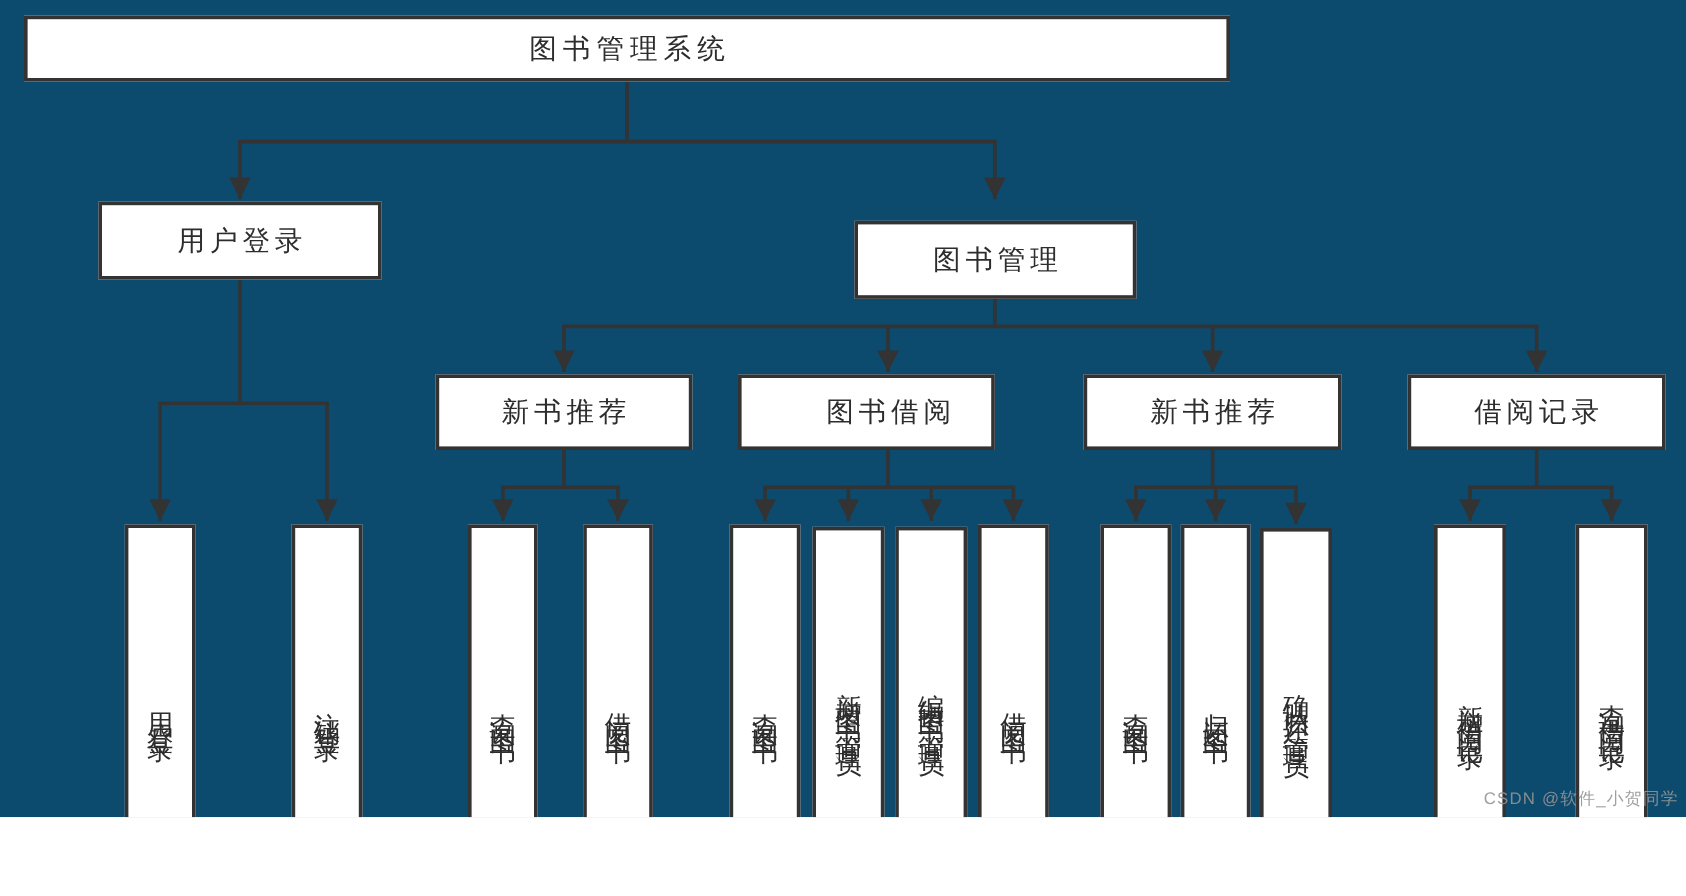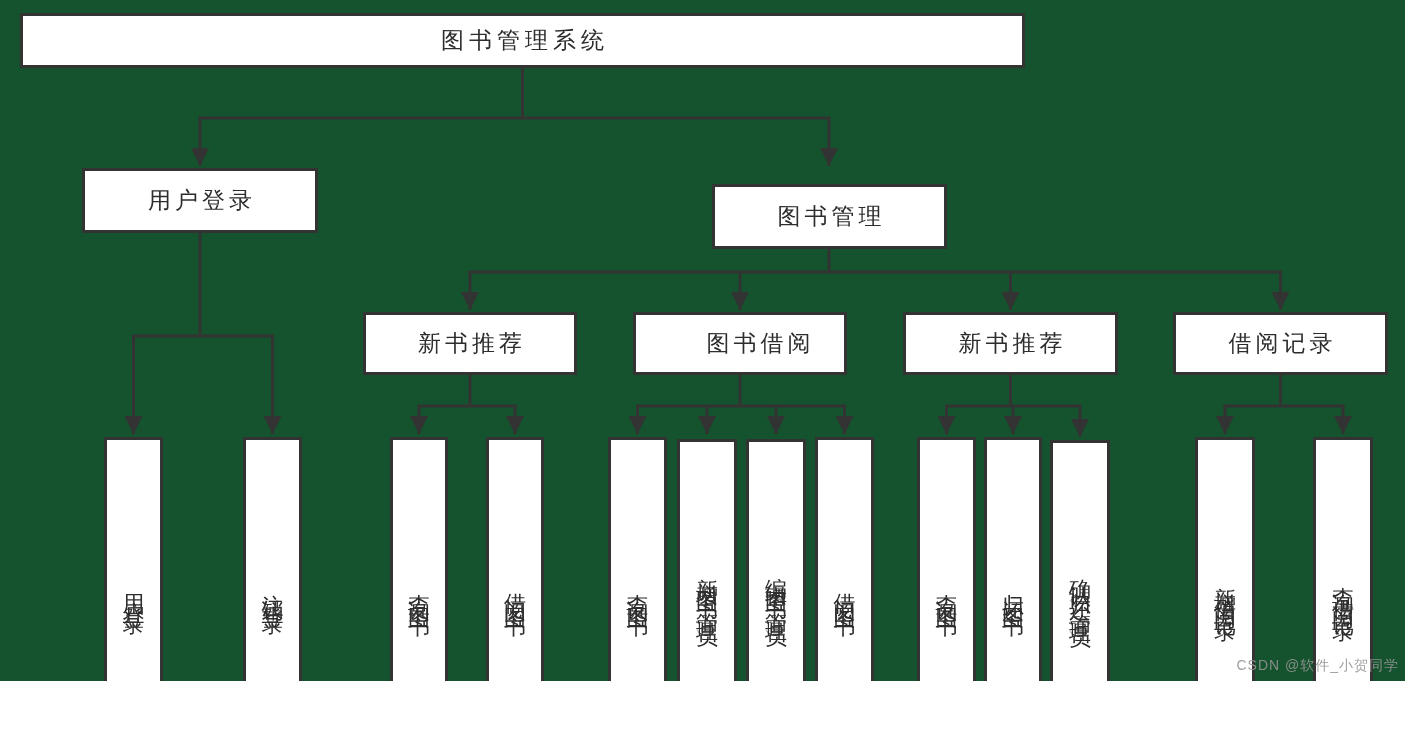--- a/index.html
+++ b/index.html
@@ -1,20 +1,20 @@
 <!DOCTYPE html>
 <html><head>
 <meta charset="utf-8">
 <style>
   html, body { margin: 0; padding: 0; background: #ffffff; }
   .stage {
     position: relative;
     width: 1405px;
     height: 681px;
-    background: #14532d;
+    background: #0c4a6e;
     font-family: "Liberation Sans", "DejaVu Sans", sans-serif;
     overflow: hidden;
   }
   svg.wires { position: absolute; left: 0; top: 0; width: 1405px; height: 747px; }
   .box {
     position: absolute;
     background: #ffffff;
     border: 3px solid #333333;
     box-sizing: border-box;
     display: flex;
@@ -103,21 +103,21 @@
   <div class="box hbox" style="left:82px; top:168px; width:236px; height:65px;">
     <span class="lbl">用户登录</span>
   </div>
   <div class="box hbox" style="left:712px; top:184px; width:235px; height:65px;">
     <span class="lbl">图书管理</span>
   </div>
 
   <div class="box hbox" style="left:363px; top:312px; width:214px; height:63px;">
     <span class="lbl">新书推荐</span>
   </div>
-  <div class="box hbox" style="left:633px; top:312px; width:214px; height:63px;padding-left:37px;">
+  <div class="box hbox" style="left:615px; top:312px; width:214px; height:63px;padding-left:37px;">
     <span class="lbl">图书借阅</span>
   </div>
   <div class="box hbox" style="left:903px; top:312px; width:215px; height:63px;">
     <span class="lbl">新书推荐</span>
   </div>
   <div class="box hbox" style="left:1173px; top:312px; width:215px; height:63px;justify-content:center;">
     <span class="lbl">借阅记录</span>
   </div>
 
   <div class="box vbox" style="left:104px; top:437px; width:59px; height:299px;">

